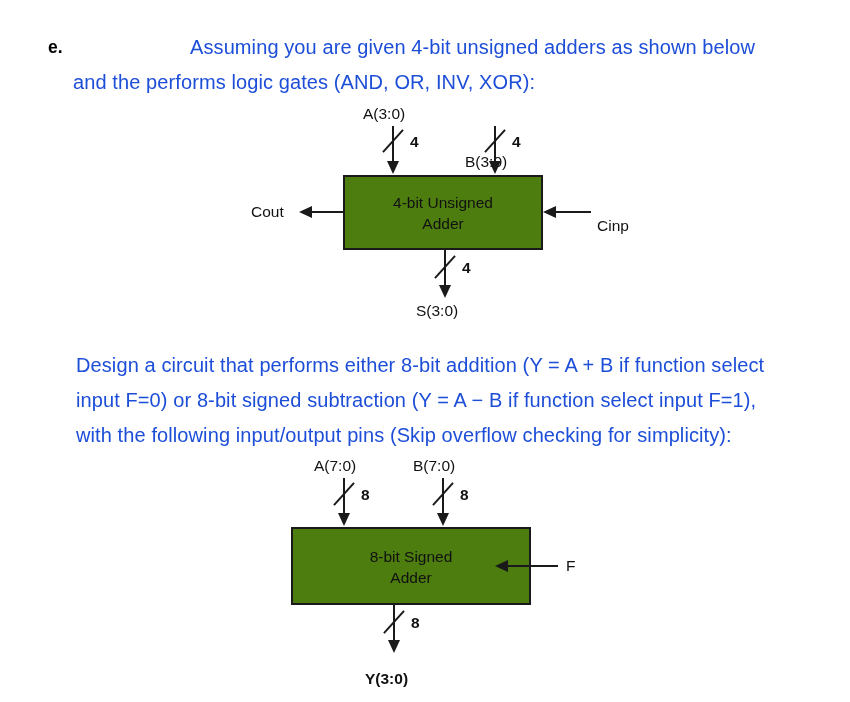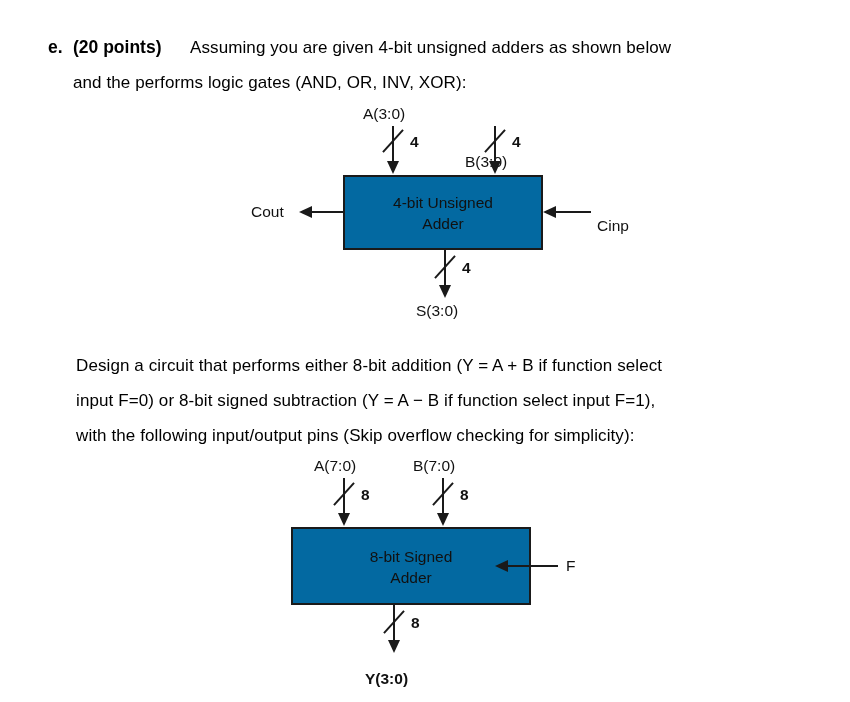--- a/index.html
+++ b/index.html
@@ -19,23 +19,23 @@
   .page {
     position: absolute;
     left: 0; top: 0;
     width: 850px;
     height: 702px;
   }
 
   
   .qtext {
     position: absolute;
-    font-size: 17px;
+    font-size: 20px;
     line-height: 35px;
-    color: #000000;
+    color: #1d4ed8;
     letter-spacing: 0.1px;
     white-space: nowrap;
   }
 
   .q-marker {
     position: absolute;
     left: 48px;
     top: 30px;
     font-size: 17.5px;
     font-weight: bold;
@@ -62,21 +62,21 @@
   .p2-line2 { left: 76px; top: 383px; }
   .p2-line3 { left: 76px; top: 418px; }
 
   
   .diagram {
     position: absolute;
   }
   .box {
     position: absolute;
     border: 2px solid #1a1a1a;
-    background: #0369a1;
+    background: #4d7c0f;
     box-sizing: border-box;
   }
   .box-label {
     position: absolute;
     left: 0;
     width: 100%;
     text-align: center;
     font-size: 15.5px;
     line-height: 21px;
     color: #111;
@@ -129,21 +129,20 @@
     line-height: 18px;
     color: #111;
   }
 </style>
 </head>
 <body>
 
 <div class="page">
 
   <span class="q-marker">e.</span>
-  <span class="q-points">(20 points)</span>
   <span class="qtext q-line1">Assuming you are given 4-bit unsigned adders as shown below</span>
   <span class="qtext q-line2">and the performs logic gates (AND, OR, INV, XOR):</span>
 
   <div class="diagram" style="left:0; top:0; width:850px; height:330px;">
 
     <span class="pin-label" style="left:363px; top:105px;">A(3:0)</span>
 
     <div class="wire-v" style="left:392px; top:126px; height:37px;"></div>
     <div class="arrow-down" style="left:387px; top:161px;"></div>
     <div class="slash" style="left:392px; top:126px;"></div>

